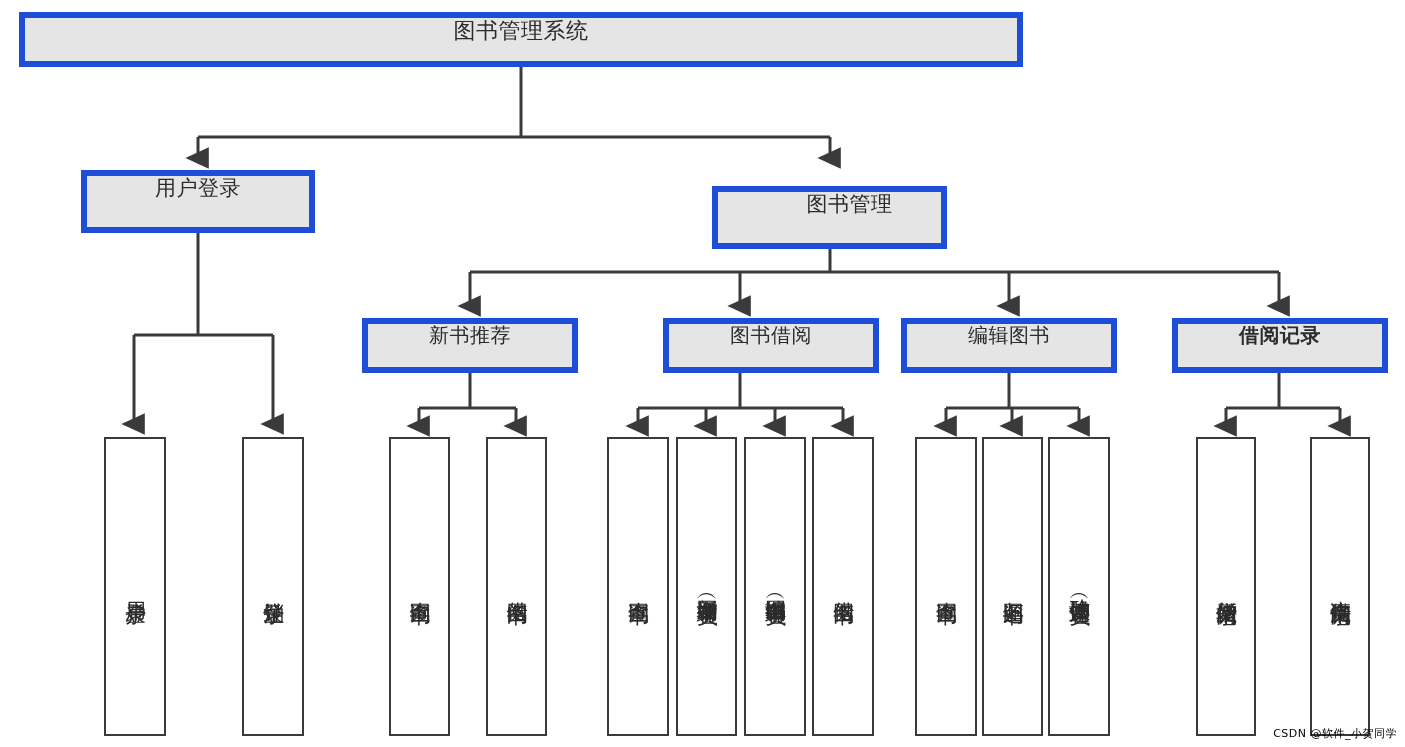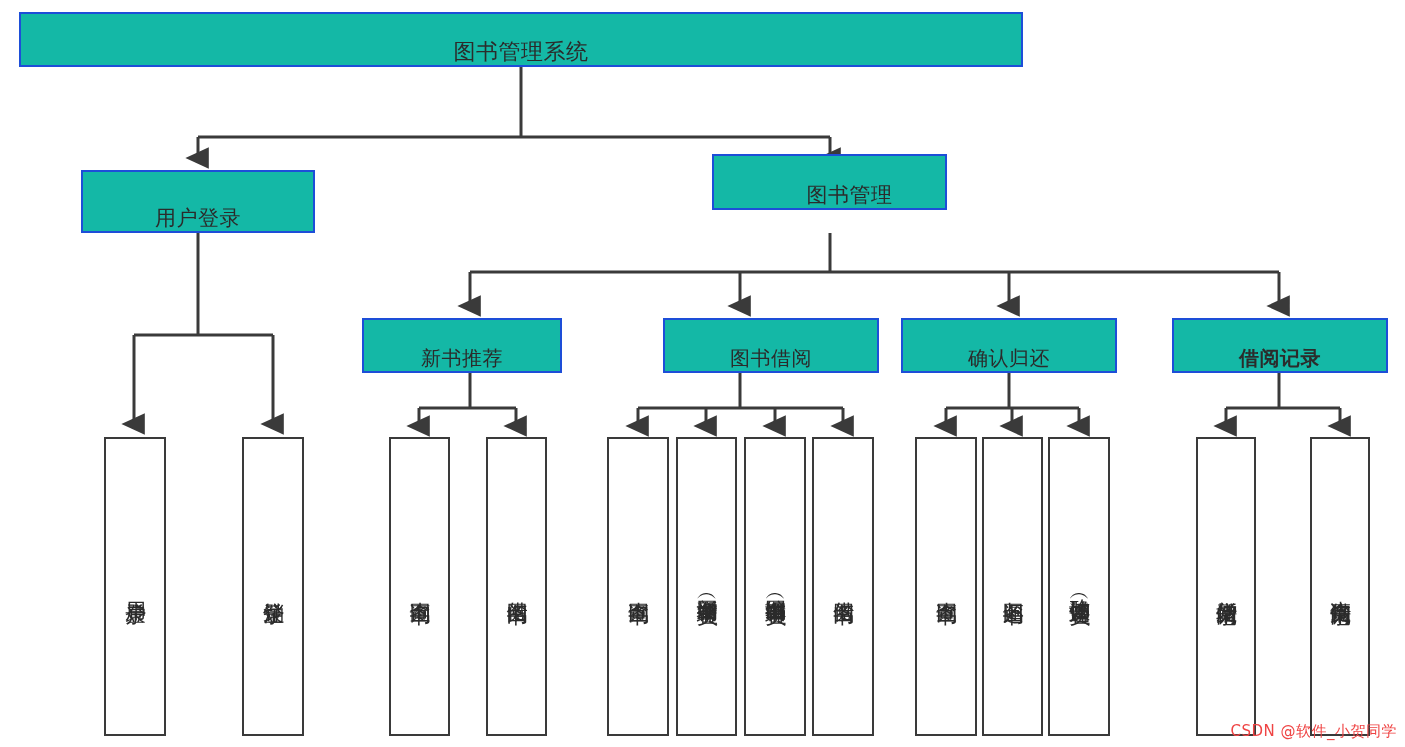--- a/index.html
+++ b/index.html
@@ -21,24 +21,24 @@
     position: absolute;
     left: 0;
     top: 0;
     width: 1405px;
     height: 747px;
     pointer-events: none;
   }
   .node {
     position: absolute;
     box-sizing: border-box;
-    border: 2px solid #1d4ed8;
-    background: #14b8a6;
+    border: 6px solid #1d4ed8;
+    background: #e5e5e5;
     display: flex;
-    align-items: flex-end;
+    align-items: flex-start;
     justify-content: center;
     color: #2b2b2b;
   }
   .node-label {
     display: block;
     text-align: center;
     line-height: 1.18;
     letter-spacing: 0.5px;
     white-space: nowrap;
   }
@@ -62,22 +62,22 @@
     line-height: 1.22;
     letter-spacing: 1px;
     color: #2b2b2b;
     text-align: center;
     white-space: nowrap;
   }
   .watermark {
     position: absolute;
     right: 8px;
     bottom: 6px;
-    font-size: 15px;
-    color: #ef4444;
+    font-size: 11px;
+    color: #000000;
     letter-spacing: 0.5px;
     white-space: nowrap;
   }
 </style>
 </head>
 <body>
 
 <div id="canvas">
 
   <svg class="connectors" viewBox="0 0 1405 747">
@@ -130,32 +130,32 @@
     </g>
   </svg>
 
   <div class="node n-root" style="left:19px; top:12px; width:1004px; height:55px;">
     <span class="node-label">图书管理系统</span>
   </div>
 
   <div class="node n-l2" style="left:81px; top:170px; width:234px; height:63px;">
     <span class="node-label">用户登录</span>
   </div>
-  <div class="node n-l2" style="left:712px; top:154px; width:235px; height:56px;padding-left:40px;">
+  <div class="node n-l2" style="left:712px; top:186px; width:235px; height:63px;padding-left:40px;">
     <span class="node-label">图书管理</span>
   </div>
 
-  <div class="node n-l3" style="left:362px; top:318px; width:200px; height:55px;">
+  <div class="node n-l3" style="left:362px; top:318px; width:216px; height:55px;">
     <span class="node-label">新书推荐</span>
   </div>
   <div class="node n-l3" style="left:632px; top:318px; width:216px; height:55px;margin-left:31px;">
     <span class="node-label">图书借阅</span>
   </div>
   <div class="node n-l3" style="left:901px; top:318px; width:216px; height:55px;">
-    <span class="node-label">确认归还</span>
+    <span class="node-label">编辑图书</span>
   </div>
   <div class="node n-l3" style="left:1172px; top:318px; width:216px; height:55px;font-weight:bold;">
     <span class="node-label">借阅记录</span>
   </div>
 
   <div class="leaf" style="left:104px; top:437px; width:62px; height:299px;">
     <span class="leaf-label">用户登录</span>
   </div>
   <div class="leaf" style="left:242px; top:437px; width:62px; height:299px;">
     <span class="leaf-label">注销登录</span>

